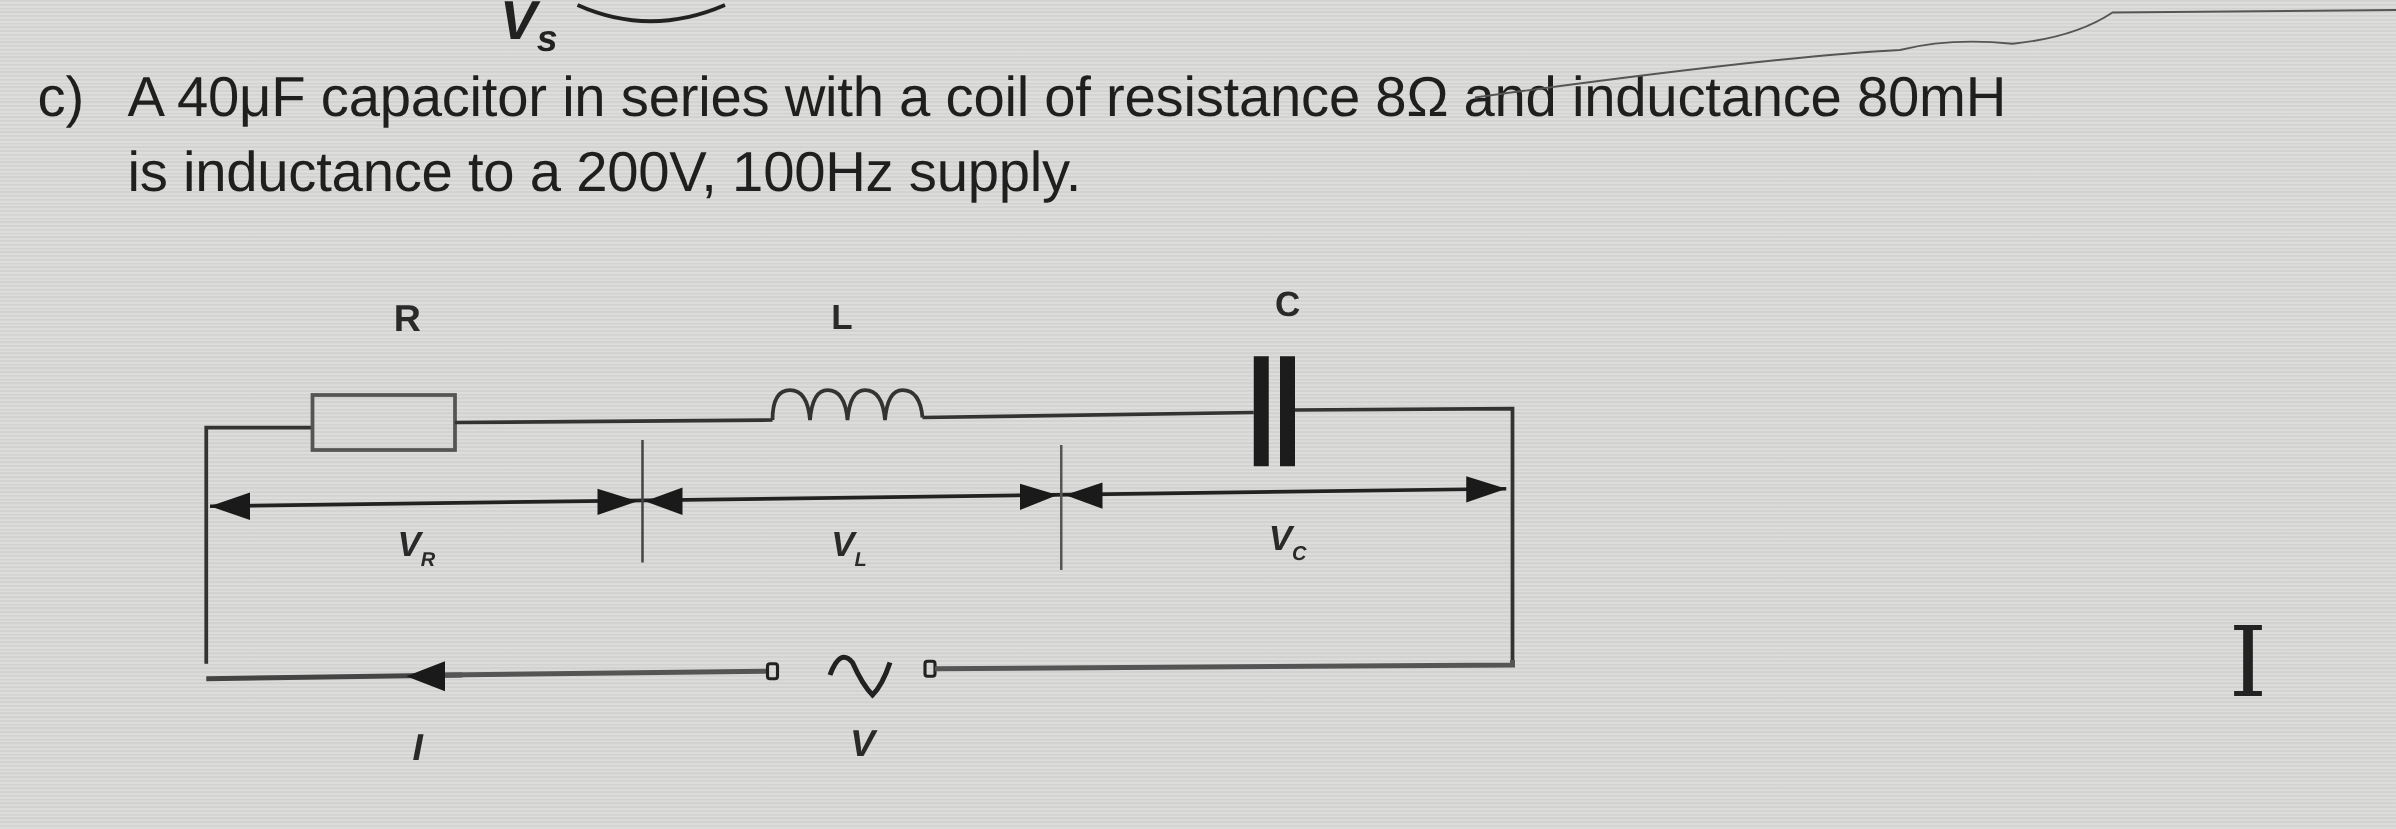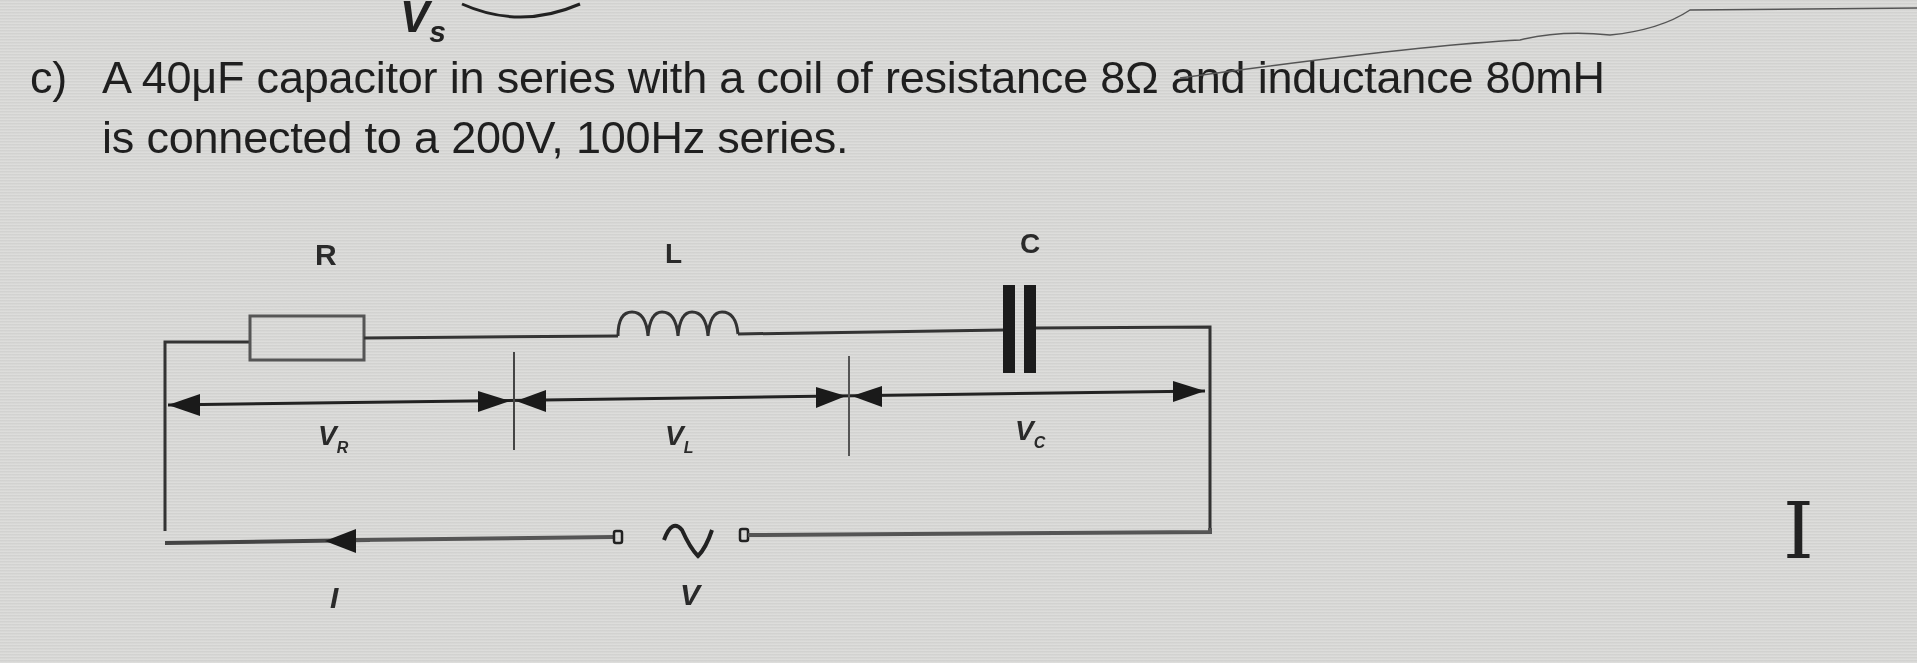--- a/index.html
+++ b/index.html
@@ -33,21 +33,21 @@
 <body>
 
 <div class="vs-label">
   <span>V</span><sub>s</sub>
 </div>
 
 <div class="question">
   <div>
     <span class="q-label">c)</span><span>A 40μF capacitor in series with a coil of resistance 8Ω and inductance 80mH</span>
   </div>
-  <div class="q-line2">is connected to a 200V, 100Hz series.</div>
+  <div class="q-line2">is inductance to a 200V, 100Hz supply.</div>
 </div>
 
 <svg class="circuit" width="1917" height="663">
 
   <path d="M 462 4 Q 520 30 580 4" stroke="#222" stroke-width="3" fill="none"></path>
 
   <path d="M 1180 78 Q 1420 45 1520 40 Q 1560 30 1610 35 Q 1660 30 1690 10 L 1917 8" stroke="#555" stroke-width="1.5" fill="none"></path>
 
   <text class="clabel" x="315" y="265" font-size="30">R</text>
   <text class="clabel" x="665" y="263" font-size="28">L</text>

